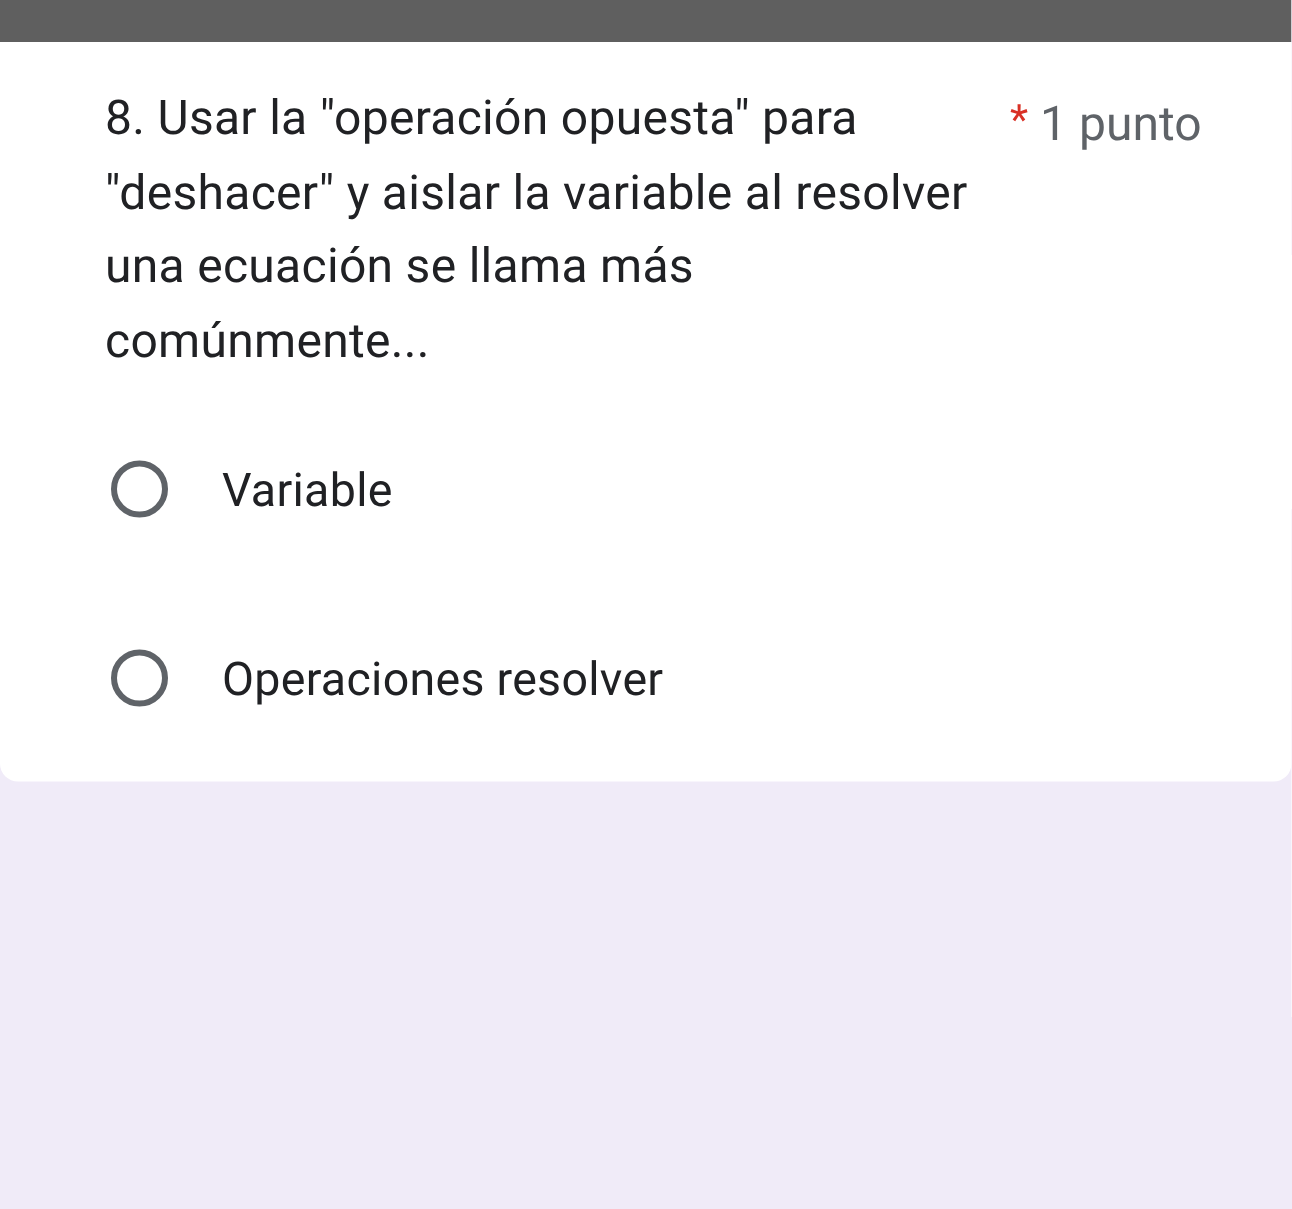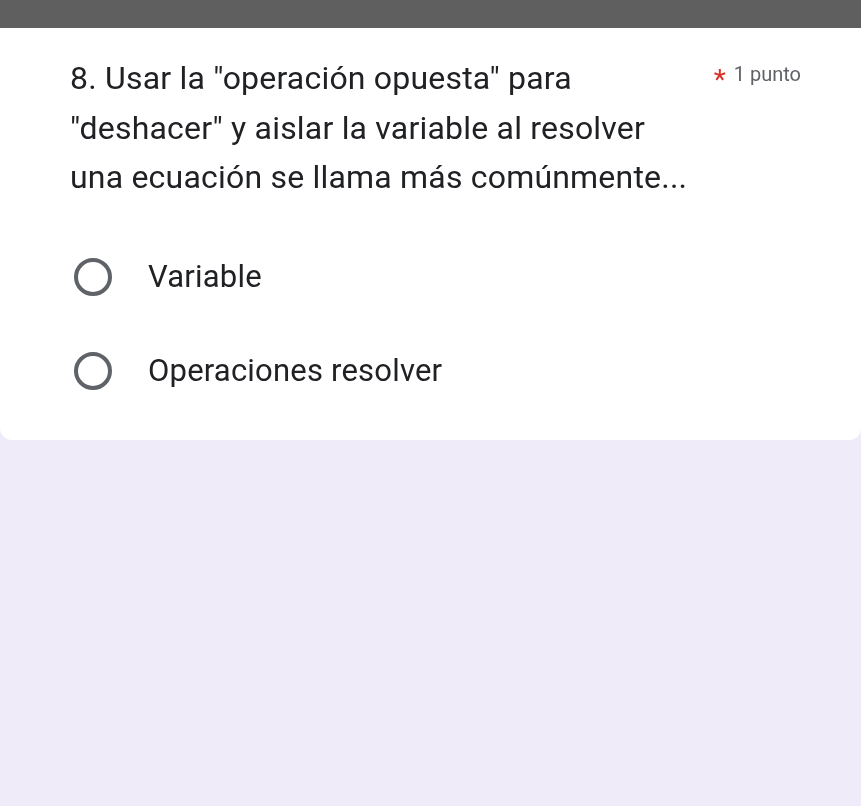--- a/index.html
+++ b/index.html
@@ -39,33 +39,33 @@
       letter-spacing: 0.2px;
     }
     .required-asterisk {
       color: #d93025;
       font-size: 28px;
       margin-right: 8px;
       line-height: 1.4;
     }
     .points-label {
       color: #5f6368;
-      font-size: 20px;
+      font-size: 32px;
       white-space: nowrap;
       line-height: 1.4;
     }
     .meta-wrap {
       display: flex;
       align-items: flex-start;
       padding-top: 6px;
     }
     .options-list {
       display: flex;
       flex-direction: column;
-      gap: 56px;
+      gap: 88px;
       padding-left: 4px;
     }
     .option-row {
       display: flex;
       align-items: center;
       cursor: pointer;
     }
     .radio-circle {
       width: 38px;
       height: 38px;

